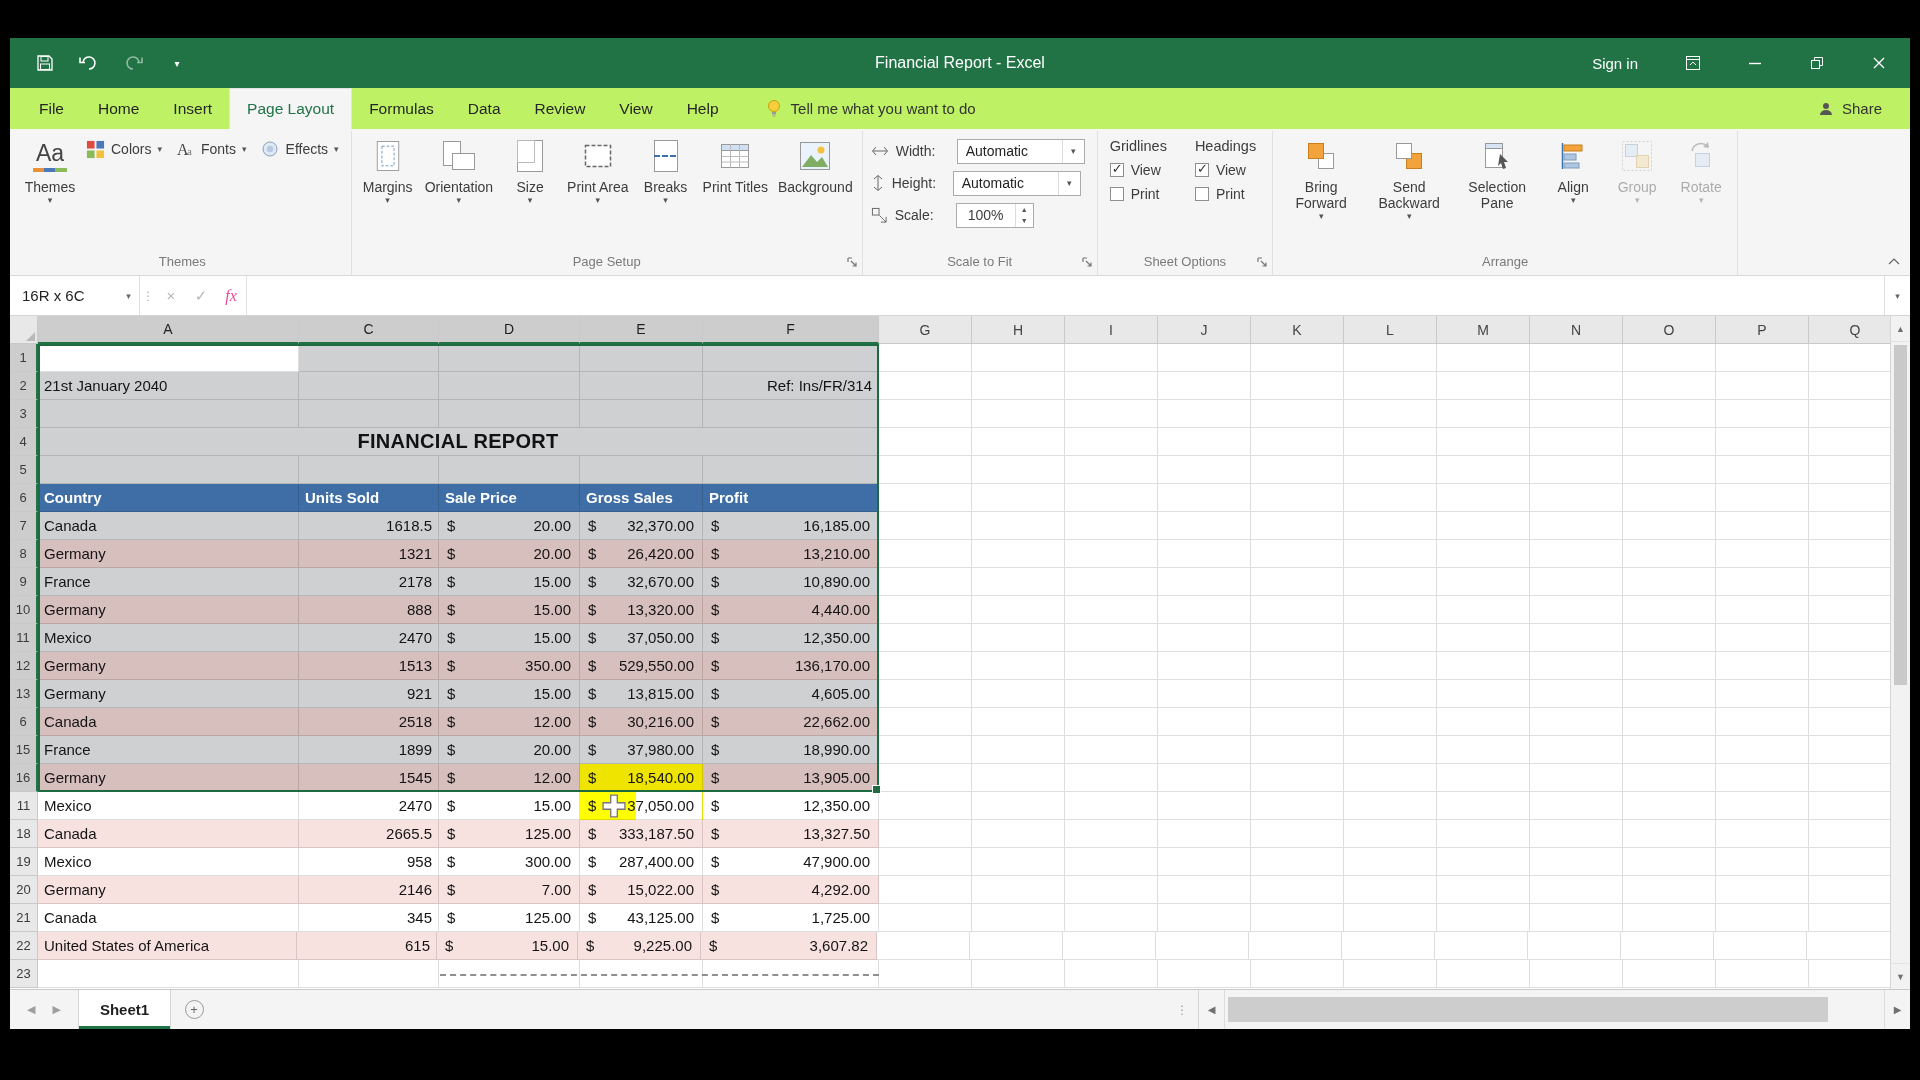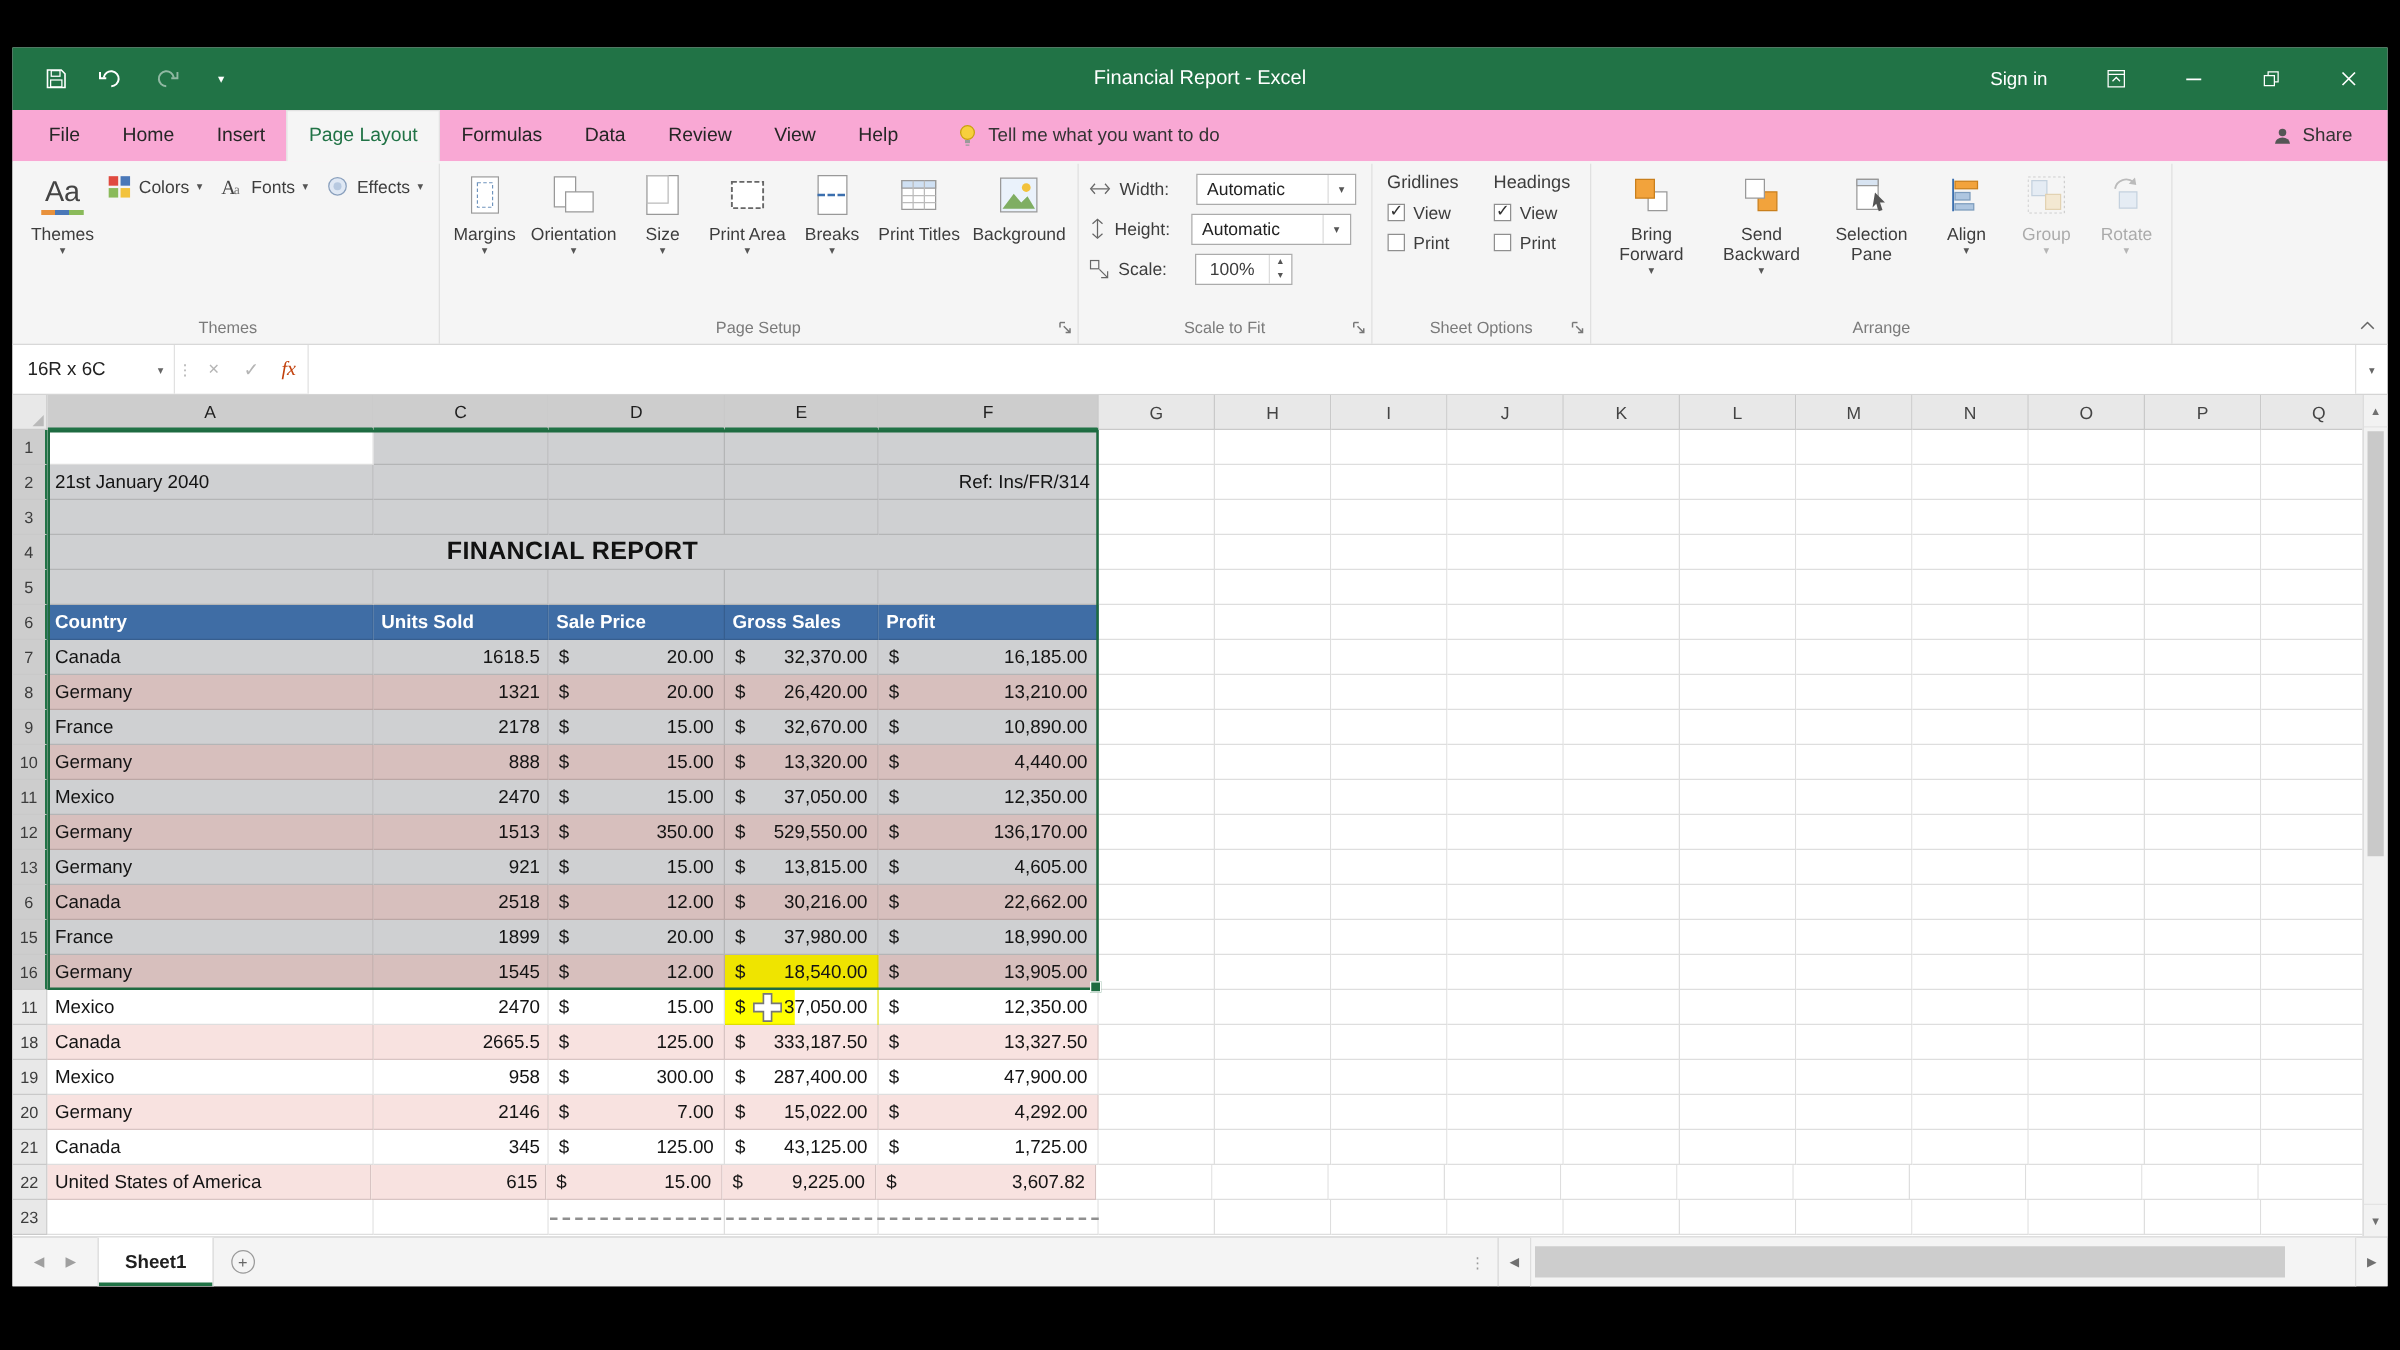--- a/index.html
+++ b/index.html
@@ -10,21 +10,21 @@
 .titlebar{height:50px;background:#217346;display:flex;align-items:center;position:relative;color:#fff;flex:0 0 auto}
 .qat{display:flex;align-items:center;gap:22px;padding-left:24px;z-index:2}
 .qbtn{display:flex;align-items:center;justify-content:center;width:22px;height:22px}
 .qbtn.dim{opacity:.5}
 .qchev{font-size:10px;color:#fff}
 .tb-title{position:absolute;left:0;right:0;text-align:center;font-size:16px;z-index:1}
 .tb-right{margin-left:auto;display:flex;align-items:stretch;height:100%;z-index:2}
 .signin{display:flex;align-items:center;padding:0 24px;font-size:15px}
 .tbbtn{width:62px;display:flex;align-items:center;justify-content:center}
 
-.tabrow{height:41px;background:#f9a8d4;display:flex;align-items:stretch;flex:0 0 auto}
+.tabrow{height:41px;background:#bef264;display:flex;align-items:stretch;flex:0 0 auto}
 .tabs{display:flex;align-items:stretch;padding-left:12px}
 .tab{display:flex;align-items:center;padding:0 17px;font-size:15.5px;color:#262626}
 .tab.active{color:#217346;background:#f5f5f5;border:1px solid #e2e2e2;border-bottom:none}
 .tellme{display:flex;align-items:center;gap:9px;margin-left:30px;color:#333;font-size:15px}
 .share{margin-left:auto;display:flex;align-items:center;gap:8px;padding-right:28px;font-size:15px;color:#333}
 
 .ribbon{height:147px;background:#f5f5f5;border-bottom:1px solid #d8d8d8;display:flex;align-items:stretch;padding:2px 0 0 4px;position:relative;flex:0 0 auto}
 .rgroup{display:flex;flex-direction:column;border-right:1px solid #e0e0e0;padding:2px 4px 0;position:relative}
 .ritems{flex:1;display:flex;align-items:flex-start}
 .rfoot{height:23px;display:flex;align-items:center;justify-content:center;font-size:13px;color:#7a7a7a;padding-bottom:4px}
@@ -52,21 +52,21 @@
 .cbox{width:14px;height:14px;border:1px solid #8f8f8f;background:#fff;position:relative;flex:0 0 auto}
 .cbox.checked::after{content:"✓";position:absolute;left:1px;top:-3px;font-size:13px;color:#333}
 .collapse{position:absolute;right:10px;bottom:6px}
 
 .fbar{height:40px;background:#fff;border-bottom:1px solid #d4d4d4;display:flex;align-items:stretch;flex:0 0 auto}
 .namebox{width:108px;display:flex;align-items:center;padding-left:12px;font-size:15px;color:#222}
 .nbdrop{width:22px;display:flex;align-items:center;justify-content:center;color:#666;font-size:9px;border-right:1px solid #e1e1e1}
 .fdots{width:16px;display:flex;align-items:center;justify-content:center;color:#b0b0b0;font-size:12px}
 .fbtn{width:30px;display:flex;align-items:center;justify-content:center;font-size:15px}
 .fbtn.dim{color:#b5b5b5}
-.fbtn.fx{font-family:"Liberation Serif",serif;font-style:italic;color:#c2410c;font-size:16px}
+.fbtn.fx{font-family:"Liberation Serif",serif;font-style:italic;color:#ec4899;font-size:16px}
 .finput{flex:1;border-left:1px solid #e1e1e1;background:#fff}
 .fexpand{width:26px;display:flex;align-items:center;justify-content:center;color:#666;font-size:9px;border-left:1px solid #e1e1e1}
 
 .gridwrap{position:relative;height:673px;flex:0 0 auto;background:#fff;overflow:hidden}
 .gridclip{position:absolute;left:0;top:0;width:1880px;height:673px;overflow:hidden}
 .hdr-row{display:flex;height:28px}
 .corner{width:28px;height:100%;background:#e8e8e8;border-right:1px solid #c9c9c9;border-bottom:1px solid #c9c9c9;position:relative;flex:0 0 auto}
 .corner::after{content:"";position:absolute;right:2px;bottom:2px;border-left:9px solid transparent;border-bottom:9px solid #b9b9b9}
 .ch{display:flex;align-items:center;justify-content:center;font-size:14px;color:#444;background:#e8e8e8;border-right:1px solid #c9c9c9;border-bottom:1px solid #c9c9c9;height:100%;flex:0 0 auto}
 .ch.sel{background:#cdcdcd;border-bottom:2px solid #217346;color:#1f1f1f}

